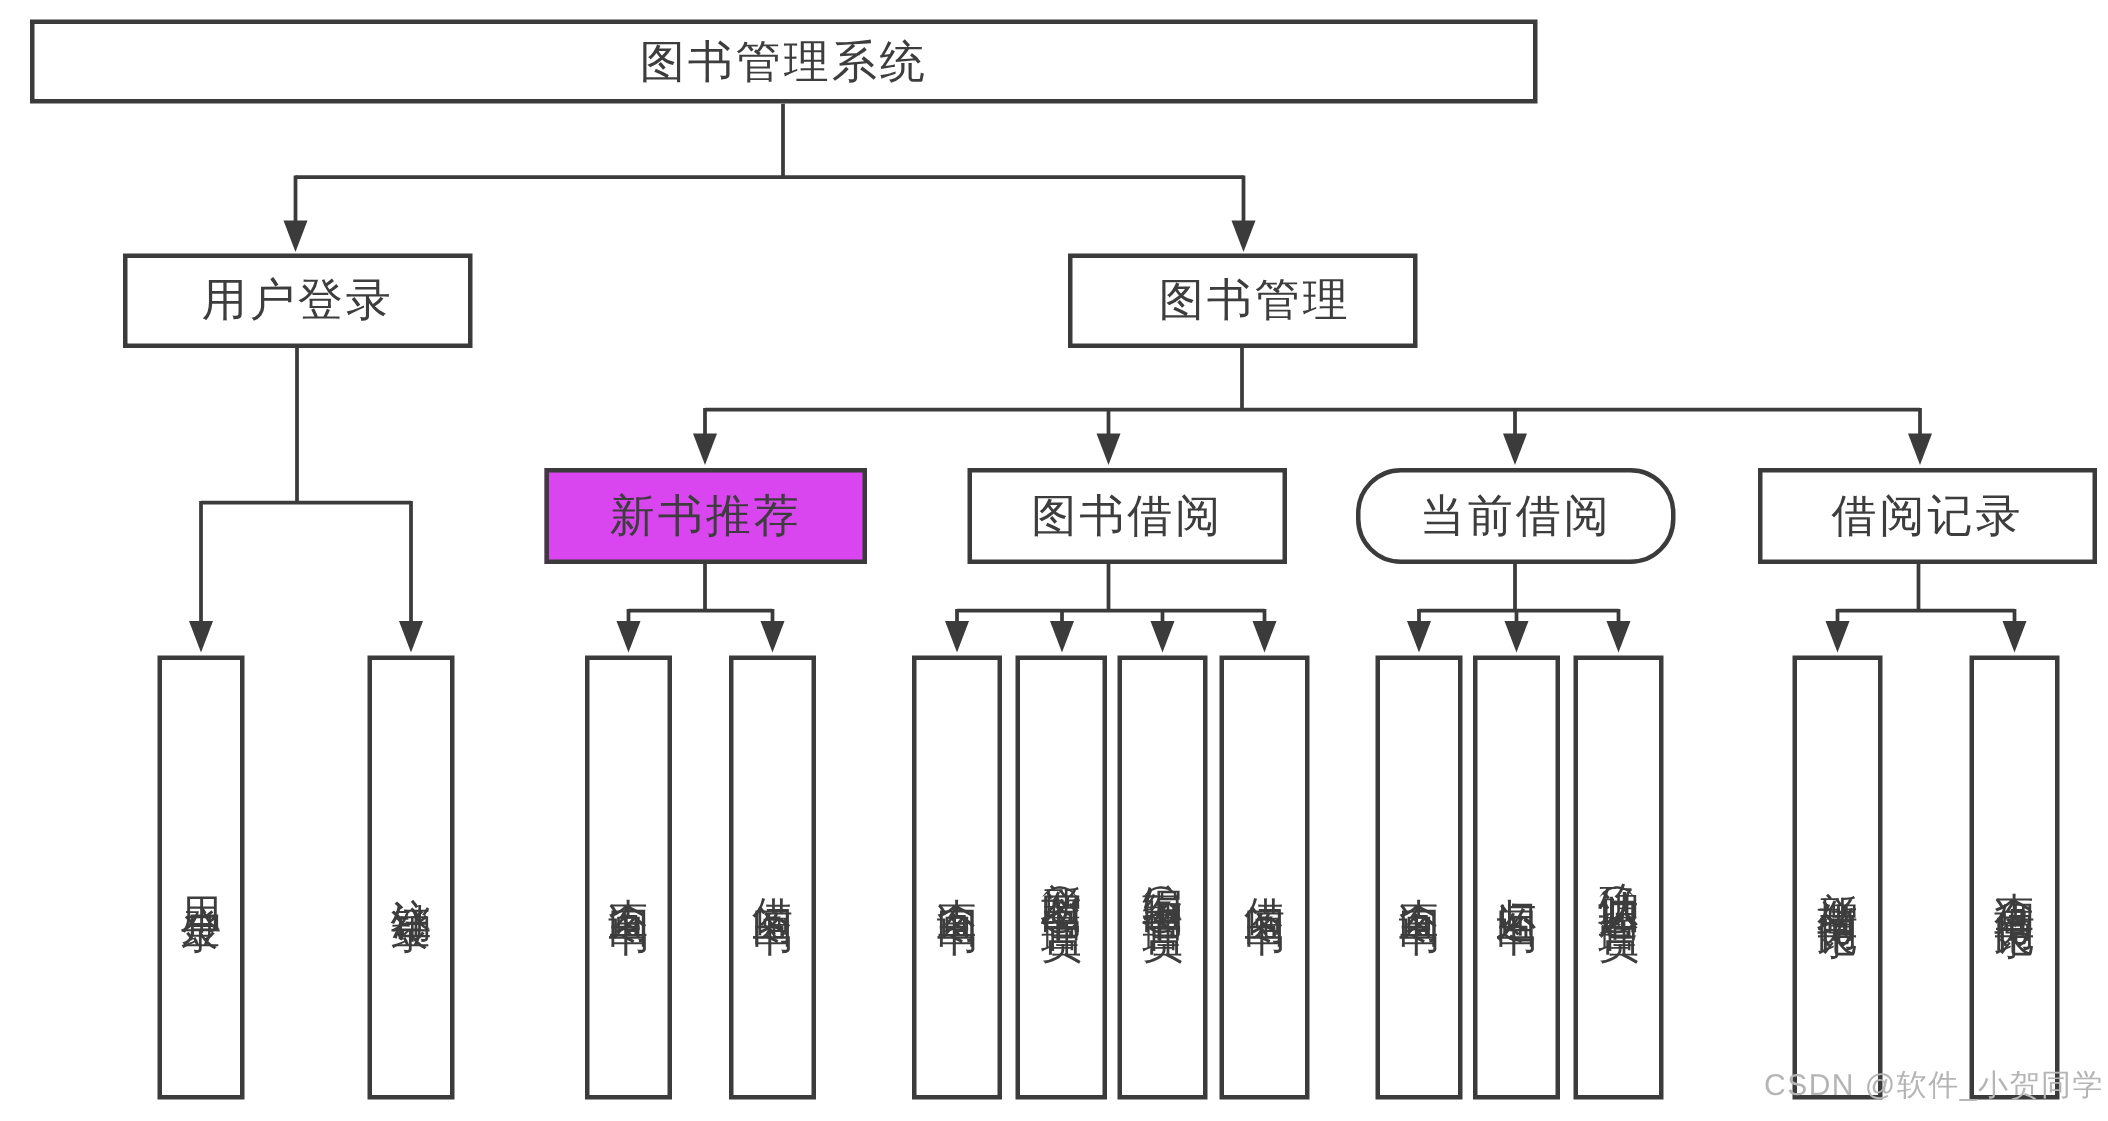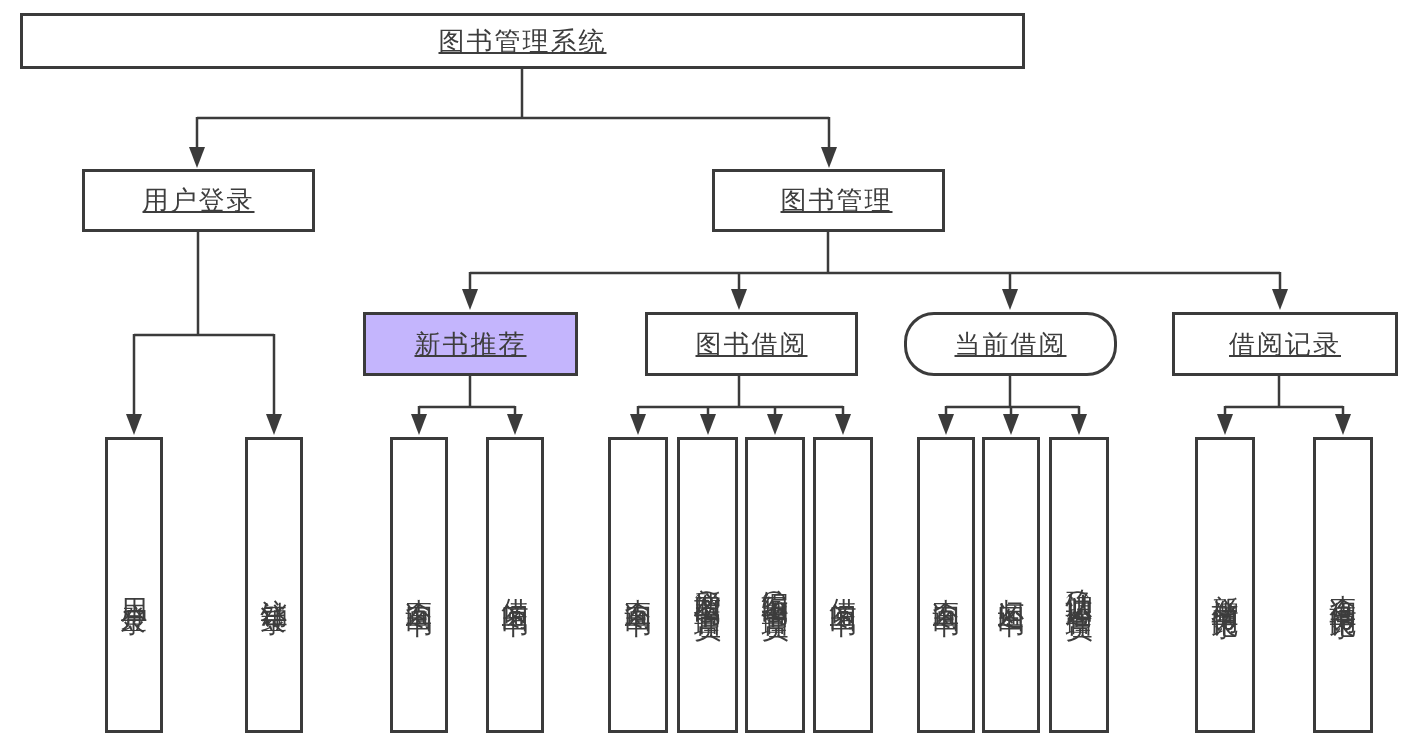--- a/index.html
+++ b/index.html
@@ -14,21 +14,21 @@
   .node{
     position:absolute;
     box-sizing:border-box;
     background:#ffffff;
     border:3px solid #3b3b3b;
     display:flex;
     align-items:center;
     justify-content:center;
     color:#3d3d3d;
   }
-  .node.h{font-size:26px;letter-spacing:2px;text-decoration:underline;}
+  .node.h{font-size:30px;letter-spacing:2px;}
   .node.h .lbl{white-space:nowrap;}
   .node.v .lbl{
     writing-mode:vertical-rl;
     text-orientation:mixed;
     font-size:27px;
     letter-spacing:4px;
     white-space:nowrap;
   }
   .watermark{
     position:absolute;
@@ -101,21 +101,21 @@
   <div id="nodes">
       <div class="node h" style="left: 20px; top: 13px; width: 1005px; height: 56px; border-color: rgb(59, 59, 59); background: rgb(255, 255, 255); color: rgb(61, 61, 61);">
         <span class="lbl">图书管理系统</span>
       </div>
       <div class="node h" style="left: 82px; top: 169px; width: 233px; height: 63px; border-color: rgb(59, 59, 59); background: rgb(255, 255, 255); color: rgb(61, 61, 61);">
         <span class="lbl">用户登录</span>
       </div>
       <div class="node h" style="left: 712px; top: 169px; width: 233px; height: 63px; border-color: rgb(59, 59, 59); background: rgb(255, 255, 255); color: rgb(61, 61, 61); padding-left: 16px;">
         <span class="lbl">图书管理</span>
       </div>
-      <div class="node h" style="left: 363px; top: 312px; width: 215px; height: 64px; border-color: rgb(59, 59, 59); background: #c4b5fd; color: rgb(61, 61, 61);">
+      <div class="node h" style="left: 363px; top: 312px; width: 215px; height: 64px; border-color: rgb(59, 59, 59); background: #d946ef; color: rgb(61, 61, 61);">
         <span class="lbl">新书推荐</span>
       </div>
       <div class="node h" style="left: 633px; top: 312px; width: 213px; height: 64px; border-color: rgb(59, 59, 59); background: rgb(255, 255, 255); color: rgb(61, 61, 61); margin-left: 12px;">
         <span class="lbl">图书借阅</span>
       </div>
       <div class="node h" style="left: 904px; top: 312px; width: 213px; height: 64px; border-color: rgb(59, 59, 59); background: rgb(255, 255, 255); color: rgb(61, 61, 61); border-radius: 30px;">
         <span class="lbl">当前借阅</span>
       </div>
       <div class="node h" style="left: 1172px; top: 312px; width: 226px; height: 64px; border-color: rgb(59, 59, 59); background: rgb(255, 255, 255); color: rgb(61, 61, 61);">
         <span class="lbl">借阅记录</span>
@@ -153,13 +153,14 @@
       <div class="node v" style="left: 1049px; top: 437px; width: 60px; height: 296px; border-color: rgb(59, 59, 59); background: rgb(255, 255, 255); color: rgb(61, 61, 61);">
         <span class="lbl">确认归还（管理员）</span>
       </div>
       <div class="node v" style="left: 1195px; top: 437px; width: 60px; height: 296px; border-color: rgb(59, 59, 59); background: rgb(255, 255, 255); color: rgb(61, 61, 61);">
         <span class="lbl">新增借阅记录</span>
       </div>
       <div class="node v" style="left: 1313px; top: 437px; width: 60px; height: 296px; border-color: rgb(59, 59, 59); background: rgb(255, 255, 255); color: rgb(61, 61, 61);">
         <span class="lbl">查询借阅记录</span>
       </div>
     </div>
+  <div class="watermark" style="color: rgb(181, 181, 181);">CSDN @软件_小贺同学</div>
 </div>
 
 </body></html>

